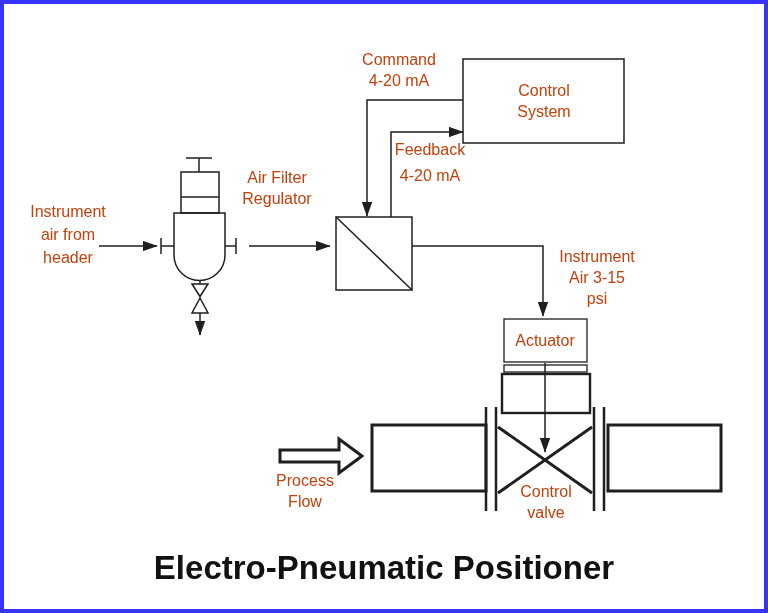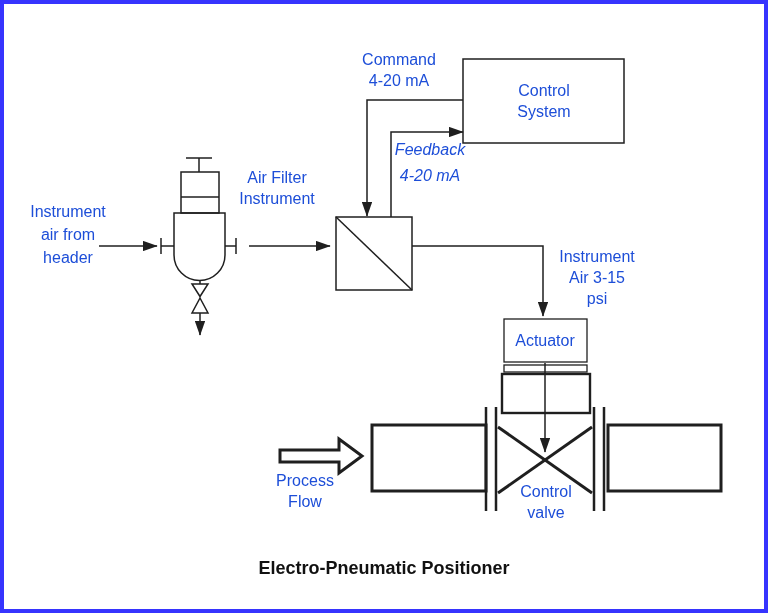--- a/index.html
+++ b/index.html
@@ -13,28 +13,28 @@
     font-family:"Liberation Sans","DejaVu Sans",sans-serif;
   }
   .linework{position:absolute;left:0;top:0;width:768px;height:613px;}
   .lbl{
     position:absolute;
     transform:translate(-50%,-50%);
     text-align:center;
     white-space:pre-line;
     font-size:16px;
     line-height:21px;
-    color:#1d4ed8;
+    color:#c2410c;
   }
   .lbl.lh-lg{line-height:26px;}
   .lbl.lh-md{line-height:23px;}
   .title{
     position:absolute;
     transform:translate(-50%,-50%);
-    font-size:18px;
+    font-size:33px;
     font-weight:bold;
     color:#111111;
     white-space:nowrap;
   }
 </style>
 </head>
 <body>
 
 <div class="canvas" style="border-color: rgb(54, 52, 254); background: rgb(255, 255, 255);">
 
@@ -123,29 +123,29 @@
     <g stroke-width="3">
       <path d="M276,446 L335,446 L335,435 L358,452 L335,469 L335,458 L276,458 Z"></path>
     </g>
   </svg>
 
   <div class="lbl lh-md" style="left:64px;top:230px;">Instrument
 air from
 header</div>
 
   <div class="lbl" style="left:273px;top:184px;">Air Filter
-Instrument</div>
+Regulator</div>
 
   <div class="lbl" style="left:395px;top:66px;">Command
 4-20 mA</div>
 
   <div class="lbl" style="left:540px;top:97px;">Control
 System</div>
 
-  <div class="lbl lh-lg" style="left:426px;top:159px;font-style:italic;">Feedback
+  <div class="lbl lh-lg" style="left:426px;top:159px;">Feedback
 4-20 mA</div>
 
 
   <div class="lbl" style="left:593px;top:273px;">Instrument
 Air 3-15
 psi</div>
 
   <div class="lbl" style="left:541px;top:336px;">Actuator</div>
 
   <div class="lbl" style="left:301px;top:487px;text-align:center;">Process

